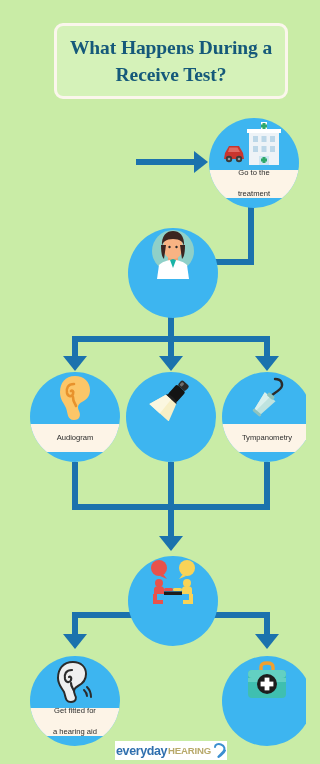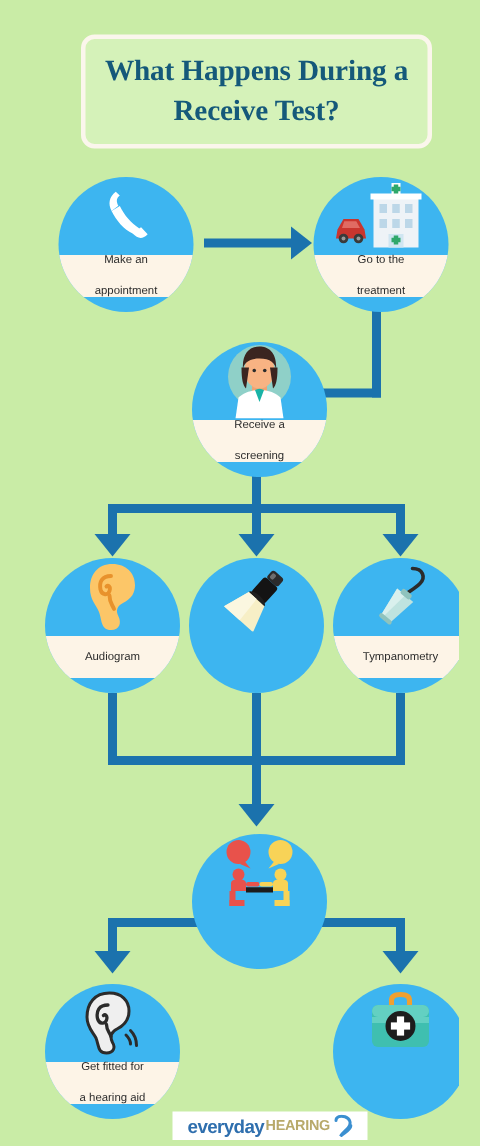--- a/index.html
+++ b/index.html
@@ -79,21 +79,21 @@
     padding:0 3px;
   }
 
   
   .n90{width:90px;height:90px;}
   .n90 .icon-area{height:52px;}
   .n90 .band{top:52px;height:28px;}
 
   
   .logo{
-    position:absolute;left:97px;top:741px;width:130px;height:19px;
+    position:absolute;left:97px;top:741px;width:112px;height:19px;
     background:#ffffff;
     display:flex;align-items:center;justify-content:center;
     gap:1px;
   }
   .logo .ev{
     font-size:12.5px;font-weight:bold;color:#2f6fae;
     font-family:"Liberation Sans",sans-serif;letter-spacing:-0.4px;
   }
   .logo .hr{
     font-size:9.6px;font-weight:bold;color:#b8a96a;
@@ -140,35 +140,20 @@
   <div class="conn" style="left:150px;top:504px;width:6px;height:34px;"></div>
   <div class="arrow-head arrow-down" style="left:141px;top:536px;"></div>
 
   <div class="conn" style="left:54px;top:612px;width:198px;height:6px;"></div>
   <div class="conn" style="left:150px;top:600px;width:6px;height:18px;"></div>
   <div class="conn" style="left:54px;top:612px;width:6px;height:24px;"></div>
   <div class="arrow-head arrow-down" style="left:45px;top:634px;"></div>
   <div class="conn" style="left:246px;top:612px;width:6px;height:24px;"></div>
   <div class="arrow-head arrow-down" style="left:237px;top:634px;"></div>
 
-  <div class="node n90" style="left:21px;top:118px;">
-    <div class="icon-area">
-      <svg width="40" height="40" viewBox="0 0 40 40">
-        <path d="M11 5 C7 9 7 14 10 18 L14 14 C12 11 12 9 14 7 Z" fill="#ffffff" transform="rotate(8 20 20)"></path>
-        <path d="M10 18 C14 24 20 29 26 31 L30 27 C24 24 19 20 15 14 Z" fill="#ffffff" transform="rotate(8 20 20)"></path>
-        <path d="M26 31 C30 34 33 34 36 30 L31 26 C29 28 28 28 26 27 Z" fill="#ffffff" transform="rotate(8 20 20)"></path>
-      </svg>
-    </div>
-    <div class="band">
-      <span>
-        <span>Make an</span><br>
-        <span>appointment</span>
-      </span>
-    </div>
-  </div>
 
   <div class="node n90" style="left:191px;top:118px;">
     <div class="icon-area">
       <svg width="62" height="46" viewBox="0 0 62 46">
 
         <rect x="26" y="10" width="30" height="34" fill="#eef3f7"></rect>
         <rect x="24" y="8" width="34" height="4" fill="#ffffff"></rect>
         <rect x="38" y="1" width="6" height="8" fill="#ffffff"></rect>
         <rect x="39.5" y="2" width="3" height="6" fill="#2fa86b"></rect>
         <rect x="38" y="3.5" width="6" height="3" fill="#2fa86b"></rect>
@@ -212,26 +197,20 @@
 
         <ellipse cx="24" cy="18" rx="10" ry="12" fill="#f8b383"></ellipse>
 
         <path d="M13 18 C12 6 18 2 24 2 C30 2 36 6 35 18 C35 13 31 10 24 10 C17 10 13 13 13 18 Z" fill="#3b2520"></path>
         <path d="M12 16 C12 24 13 28 15 30 L17 16 Z" fill="#3b2520"></path>
         <path d="M36 16 C36 24 35 28 33 30 L31 16 Z" fill="#3b2520"></path>
         <circle cx="20.5" cy="18" r="1.2" fill="#2b2b2b"></circle>
         <circle cx="27.5" cy="18" r="1.2" fill="#2b2b2b"></circle>
       </svg>
     </div>
-    <div class="band">
-      <span>
-        <span>Receive a</span><br>
-        <span>screening</span>
-      </span>
-    </div>
   </div>
 
   <div class="node n90" style="left:12px;top:372px;">
     <div class="icon-area">
       <svg width="38" height="46" viewBox="0 0 38 46">
         <path d="M19 1 C9 1 4 8 4 17 C4 25 8 28 10 33 C12 38 11 45 18 45 C24 45 25 40 23 36 C21 32 22 29 26 27 C32 24 34 20 34 15 C34 7 28 1 19 1 Z" fill="#fcc668"></path>
         <path d="M18 9 C12 9 10 13 11 18 C12 22 16 22 17 19 C18 16 16 15 15 16" fill="none" stroke="#e8922c" stroke-width="2.6" stroke-linecap="round"></path>
         <path d="M17 22 C17 27 19 28 20 31" fill="none" stroke="#e8922c" stroke-width="2.6" stroke-linecap="round"></path>
       </svg>
     </div>

